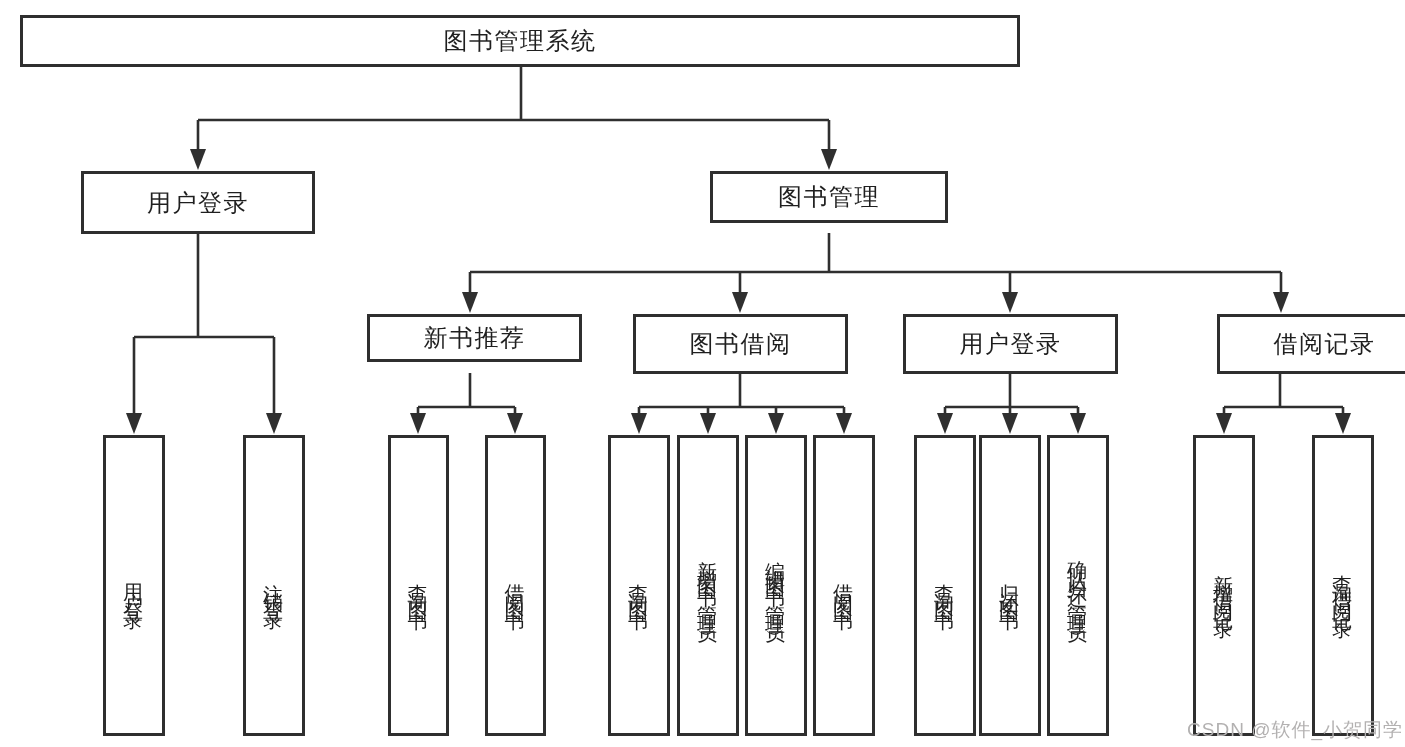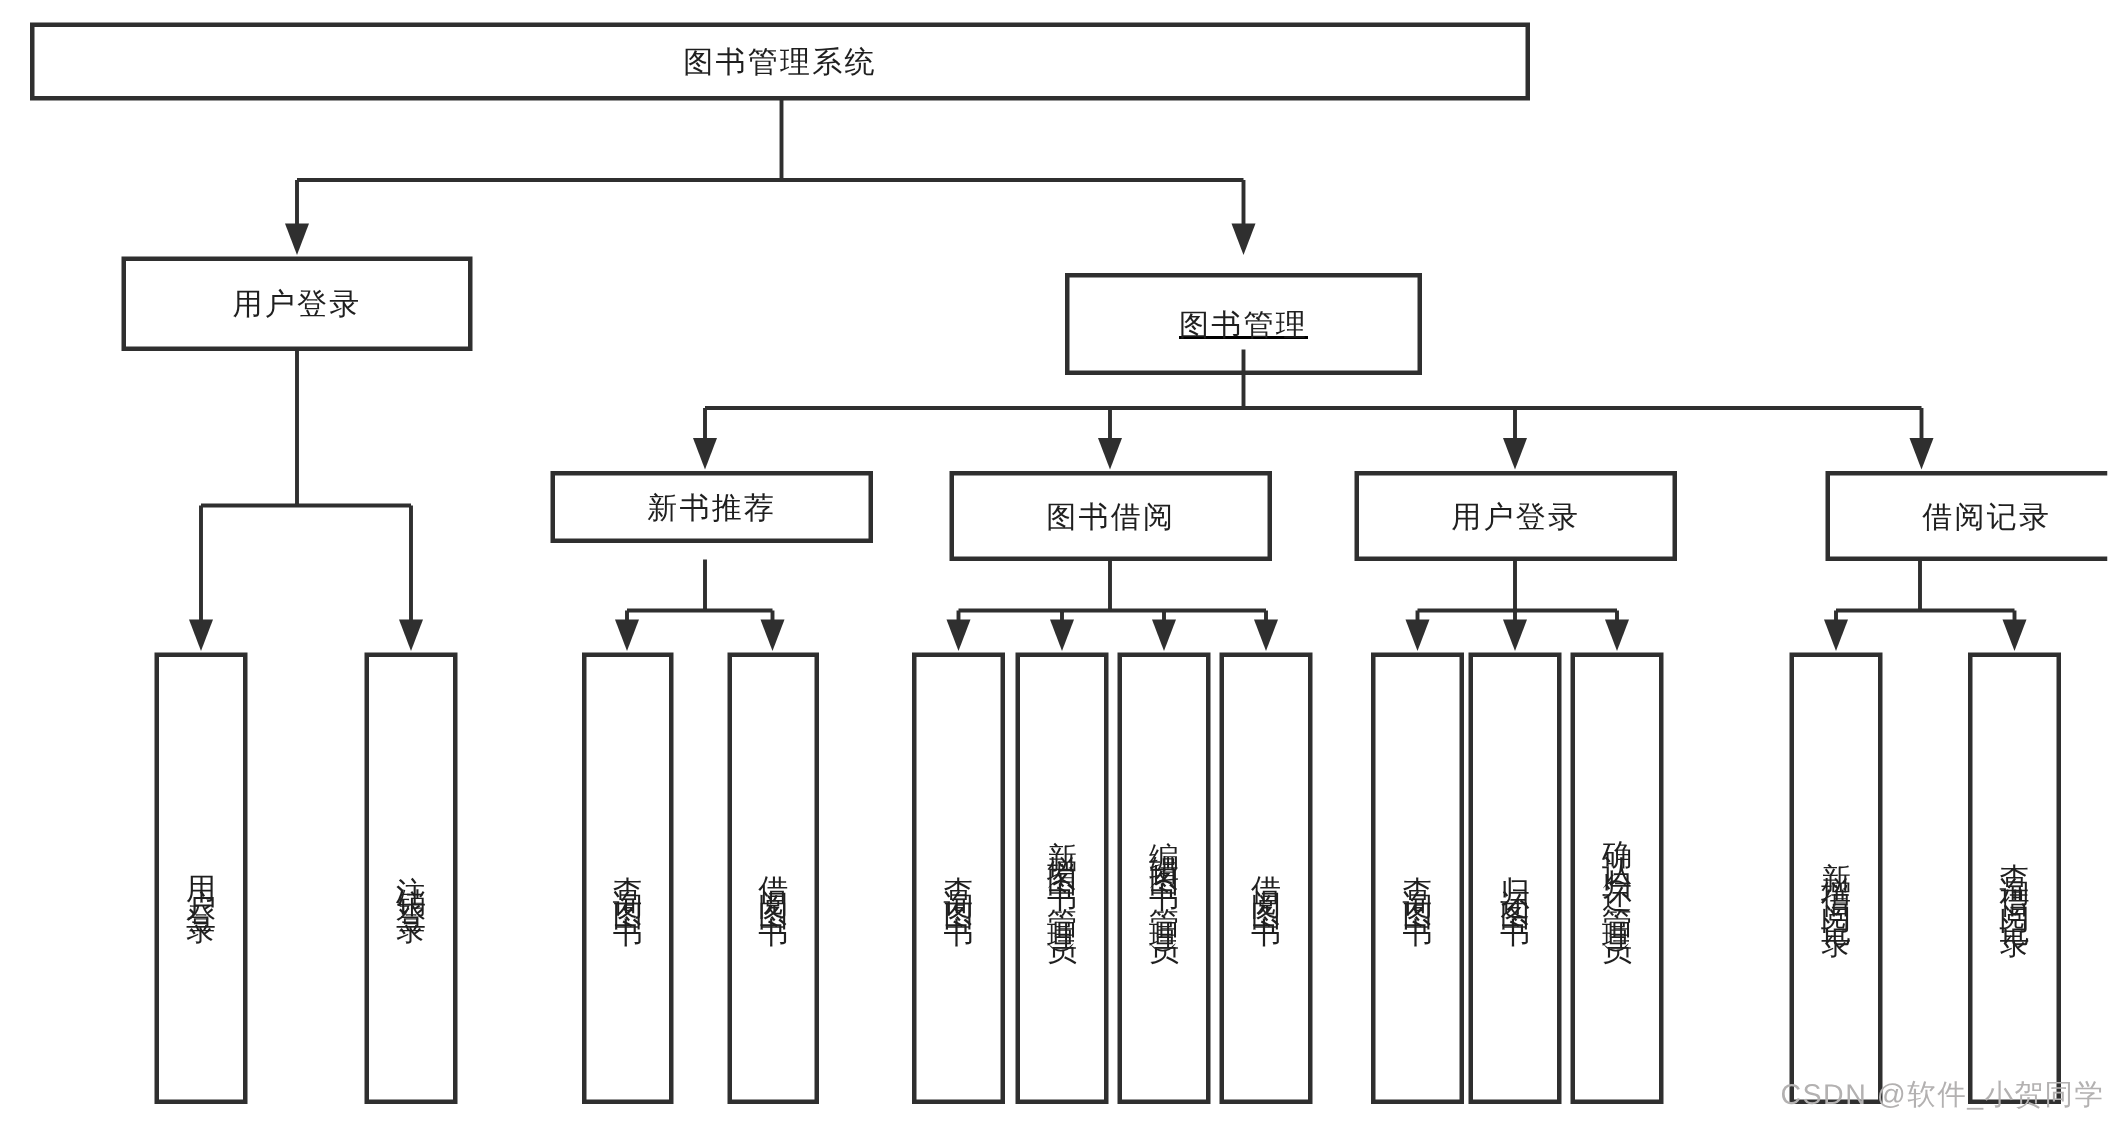--- a/index.html
+++ b/index.html
@@ -28,21 +28,21 @@
   .hbox {
     position: absolute;
     border: 3px solid var(--line);
     background: var(--bg);
     display: flex;
     align-items: center;
     justify-content: center;
     z-index: 2;
   }
   .hbox span {
-    font-size: 20px;
+    font-size: 24px;
     color: var(--text);
     letter-spacing: 1.5px;
     white-space: nowrap;
   }
   .vbox {
     position: absolute;
     top: 435px;
     height: 301px;
     border: 3px solid var(--line);
     background: var(--bg);
@@ -123,21 +123,21 @@
     </g>
   </svg>
 
   <div class="hbox" style="left:20px; top:15px; width:1000px; height:52px;">
     <span>图书管理系统</span>
   </div>
 
   <div class="hbox" style="left:81px; top:171px; width:234px; height:63px;">
     <span>用户登录</span>
   </div>
-  <div class="hbox" style="left:710px; top:182px; width:238px; height:68px;text-decoration:underline;">
+  <div class="hbox" style="left:710px; top:171px; width:238px; height:52px;">
     <span>图书管理</span>
   </div>
 
   <div class="hbox" style="left:367px; top:314px; width:215px; height:48px;font-family:Liberation Serif, serif;">
     <span>新书推荐</span>
   </div>
   <div class="hbox" style="left:633px; top:314px; width:215px; height:60px;">
     <span>图书借阅</span>
   </div>
   <div class="hbox" style="left:903px; top:314px; width:215px; height:60px;">

